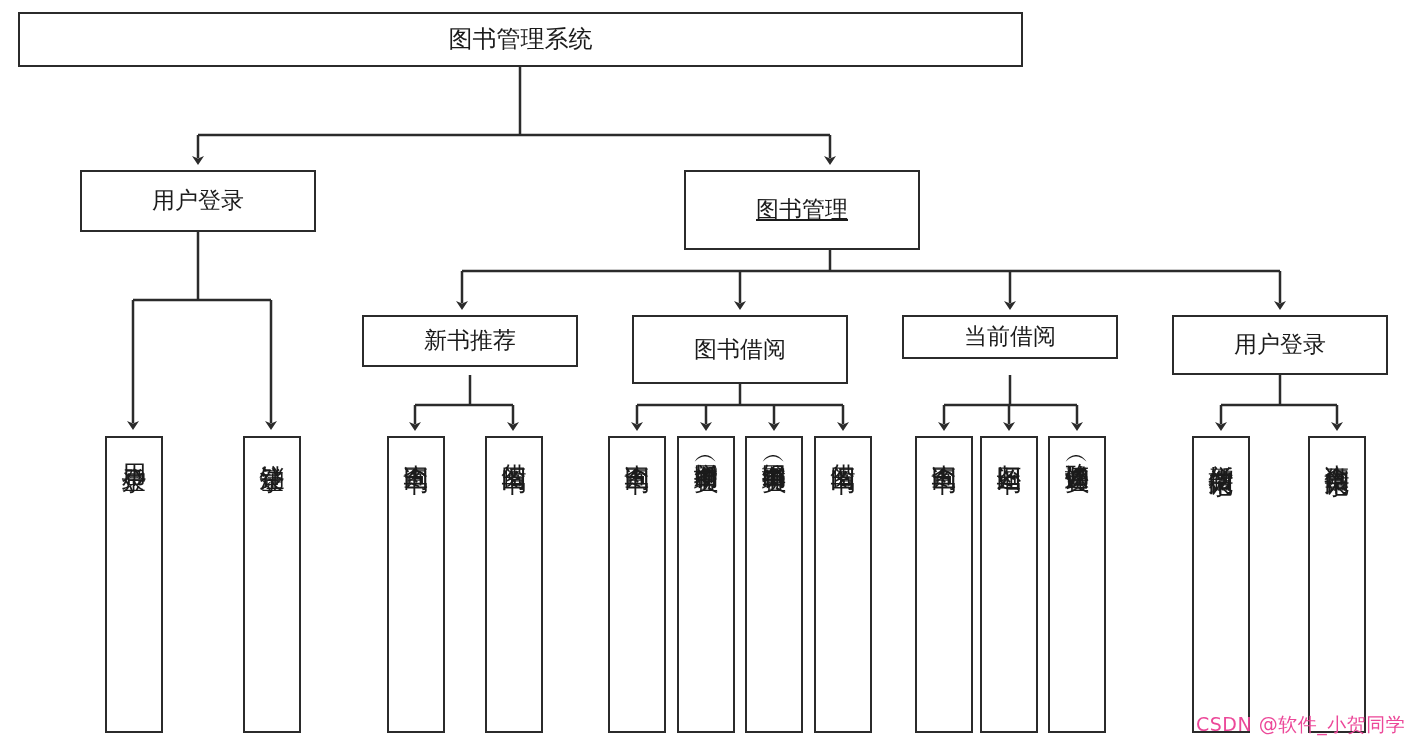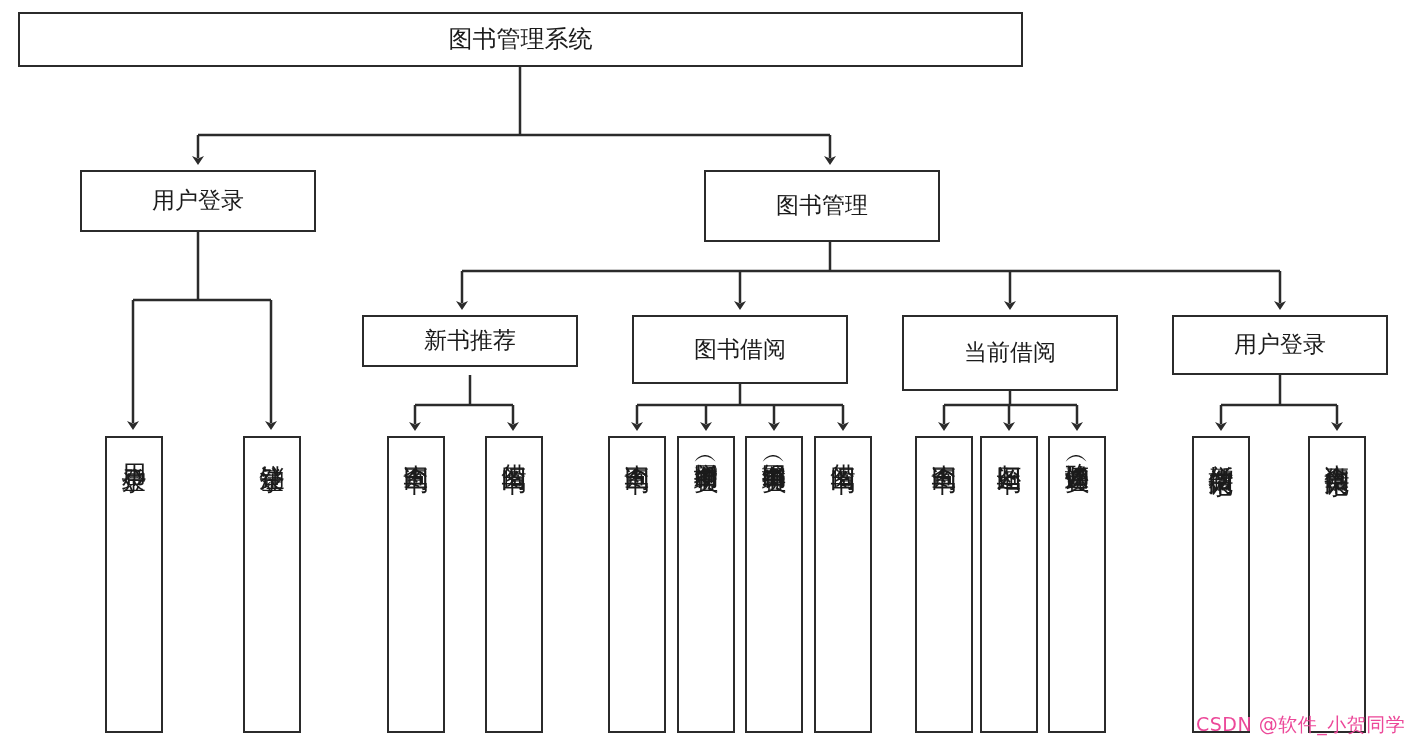--- a/index.html
+++ b/index.html
@@ -127,31 +127,31 @@
     </g>
   </svg>
 
   <div class="node root horizontal" style="left:18px; top:12px; width:1005px; height:55px;">
     <span class="lbl">图书管理系统</span>
   </div>
 
   <div class="node horizontal" style="left:80px; top:170px; width:236px; height:62px;">
     <span class="lbl">用户登录</span>
   </div>
-  <div class="node horizontal" style="left:704px; top:170px; width:236px; height:72px;">
+  <div class="node horizontal" style="left:684px; top:170px; width:236px; height:80px;text-decoration:underline;">
     <span class="lbl">图书管理</span>
   </div>
 
   <div class="node horizontal" style="left:362px; top:315px; width:216px; height:52px;">
     <span class="lbl">新书推荐</span>
   </div>
   <div class="node horizontal" style="left:632px; top:315px; width:216px; height:69px;">
     <span class="lbl">图书借阅</span>
   </div>
-  <div class="node horizontal" style="left:902px; top:315px; width:216px; height:76px;">
+  <div class="node horizontal" style="left:902px; top:315px; width:216px; height:44px;">
     <span class="lbl">当前借阅</span>
   </div>
   <div class="node horizontal" style="left:1172px; top:315px; width:216px; height:60px;">
     <span class="lbl">用户登录</span>
   </div>
 
   <div class="node vertical" style="left:105px; top:436px; width:58px; height:297px;">
     <span class="lbl">用户登录</span>
   </div>
   <div class="node vertical" style="left:243px; top:436px; width:58px; height:297px;">

